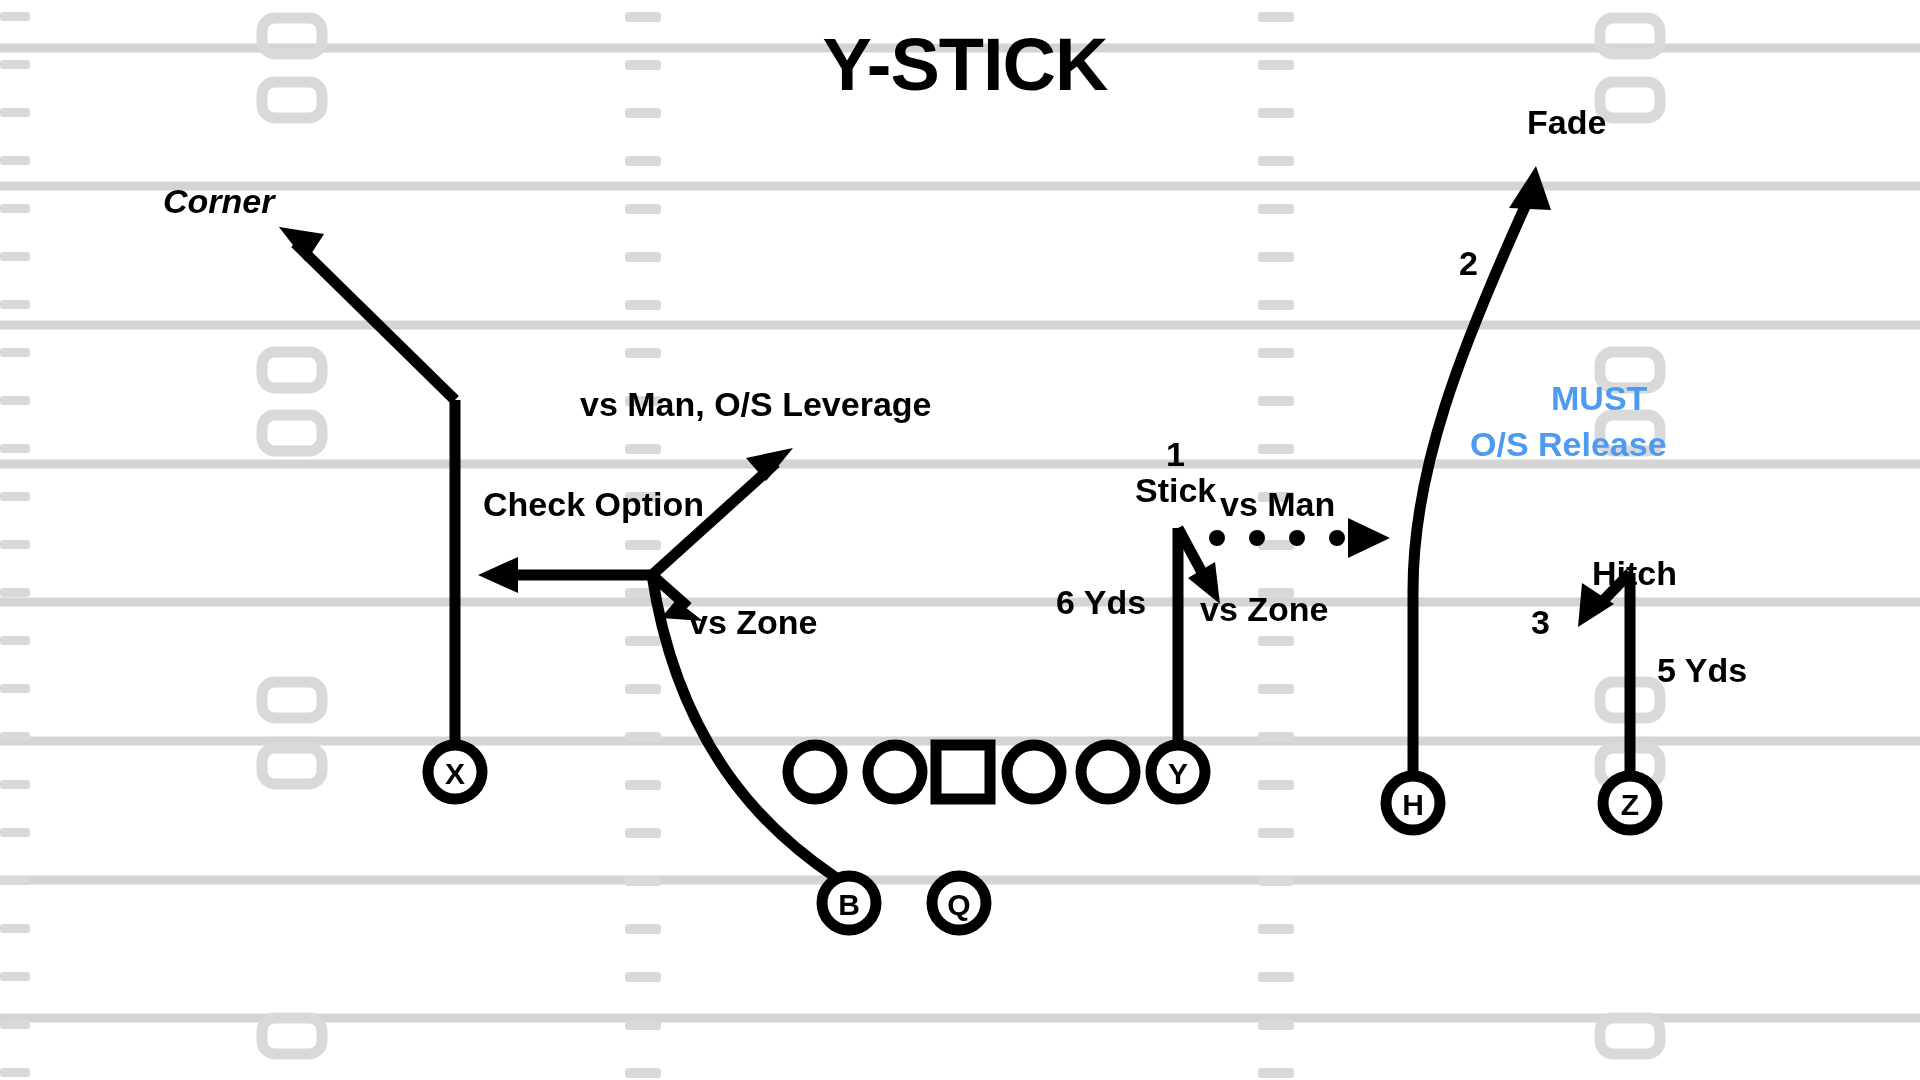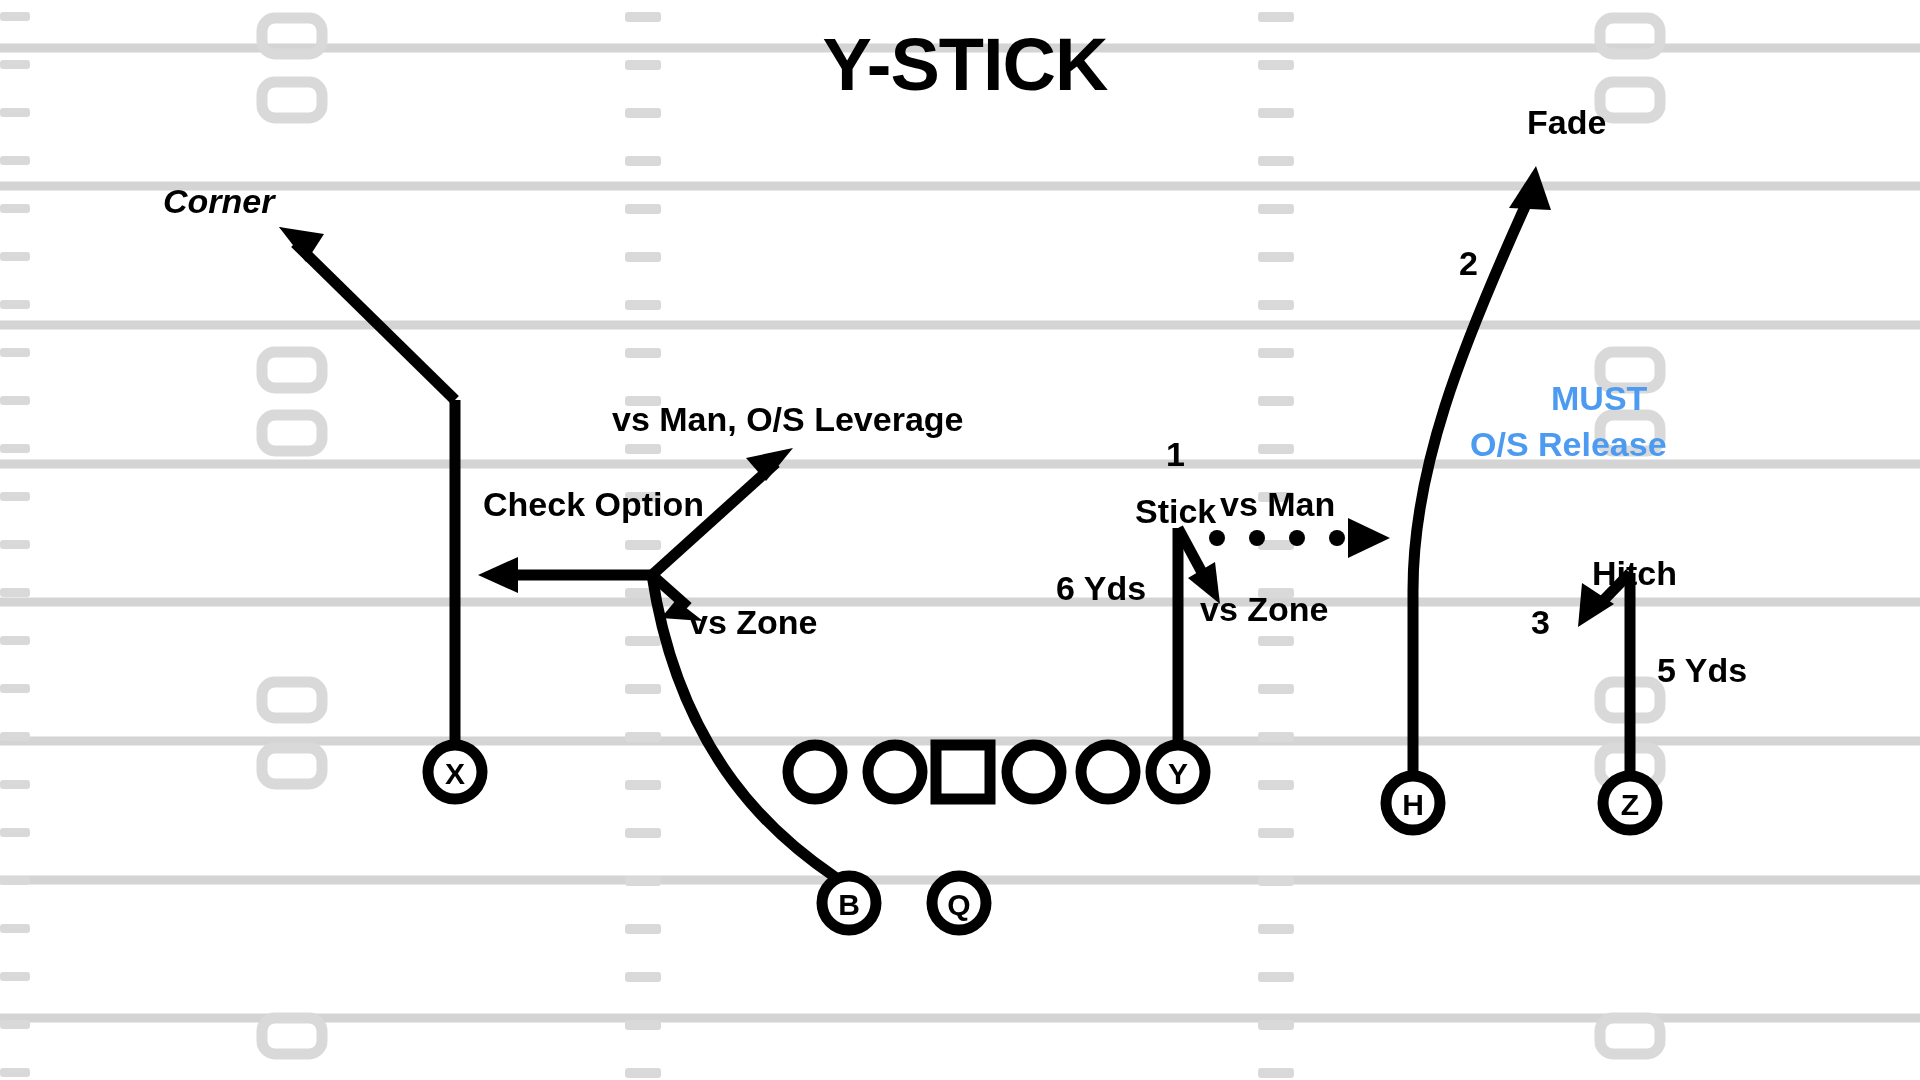--- a/index.html
+++ b/index.html
@@ -223,36 +223,36 @@
       <text x="1630" y="815">Z</text>
       <text x="849" y="915">B</text>
       <text x="959" y="915">Q</text>
     </g>
   </svg>
 
   <div class="lbl lbl-title lbl-center" style="left:965px; top:28px;">Y-STICK</div>
 
   <div class="lbl lbl-route" style="left:163px; top:184px;font-style:italic;">Corner</div>
 
-  <div class="lbl lbl-route" style="left:580px; top:402px;margin-left:32px;">vs Man, O/S Leverage</div>
+  <div class="lbl lbl-route" style="left:580px; top:387px;">vs Man, O/S Leverage</div>
 
   <div class="lbl lbl-route" style="left:483px; top:487px;">Check Option</div>
 
 
   <div class="lbl lbl-route" style="left:689px; top:605px;">vs Zone</div>
 
   <div class="lbl lbl-num" style="left:1166px; top:437px;">1</div>
 
-  <div class="lbl lbl-route" style="left:1135px; top:494px;">Stick</div>
+  <div class="lbl lbl-route" style="left:1135px; top:473px;">Stick</div>
 
   <div class="lbl lbl-route" style="left:1220px; top:487px;">vs Man</div>
 
   <div class="lbl lbl-route" style="left:1200px; top:592px;">vs Zone</div>
 
-  <div class="lbl lbl-route" style="left:1056px; top:571px;text-align:center;">6 Yds</div>
+  <div class="lbl lbl-route" style="left:1056px; top:585px;text-align:center;">6 Yds</div>
 
   <div class="lbl lbl-route" style="left:1487px; top:105px;margin-left:40px;">Fade</div>
 
   <div class="lbl lbl-num" style="left:1459px; top:246px;">2</div>
 
   <div class="lbl lbl-blue" style="left:1551px; top:381px; color:#4d9bf0;">MUST</div>
 
   <div class="lbl lbl-blue" style="left:1470px; top:427px; color:#4d9bf0;">O/S Release</div>
 
   <div class="lbl lbl-route" style="left:1592px; top:556px;text-align:right;">Hitch</div>

